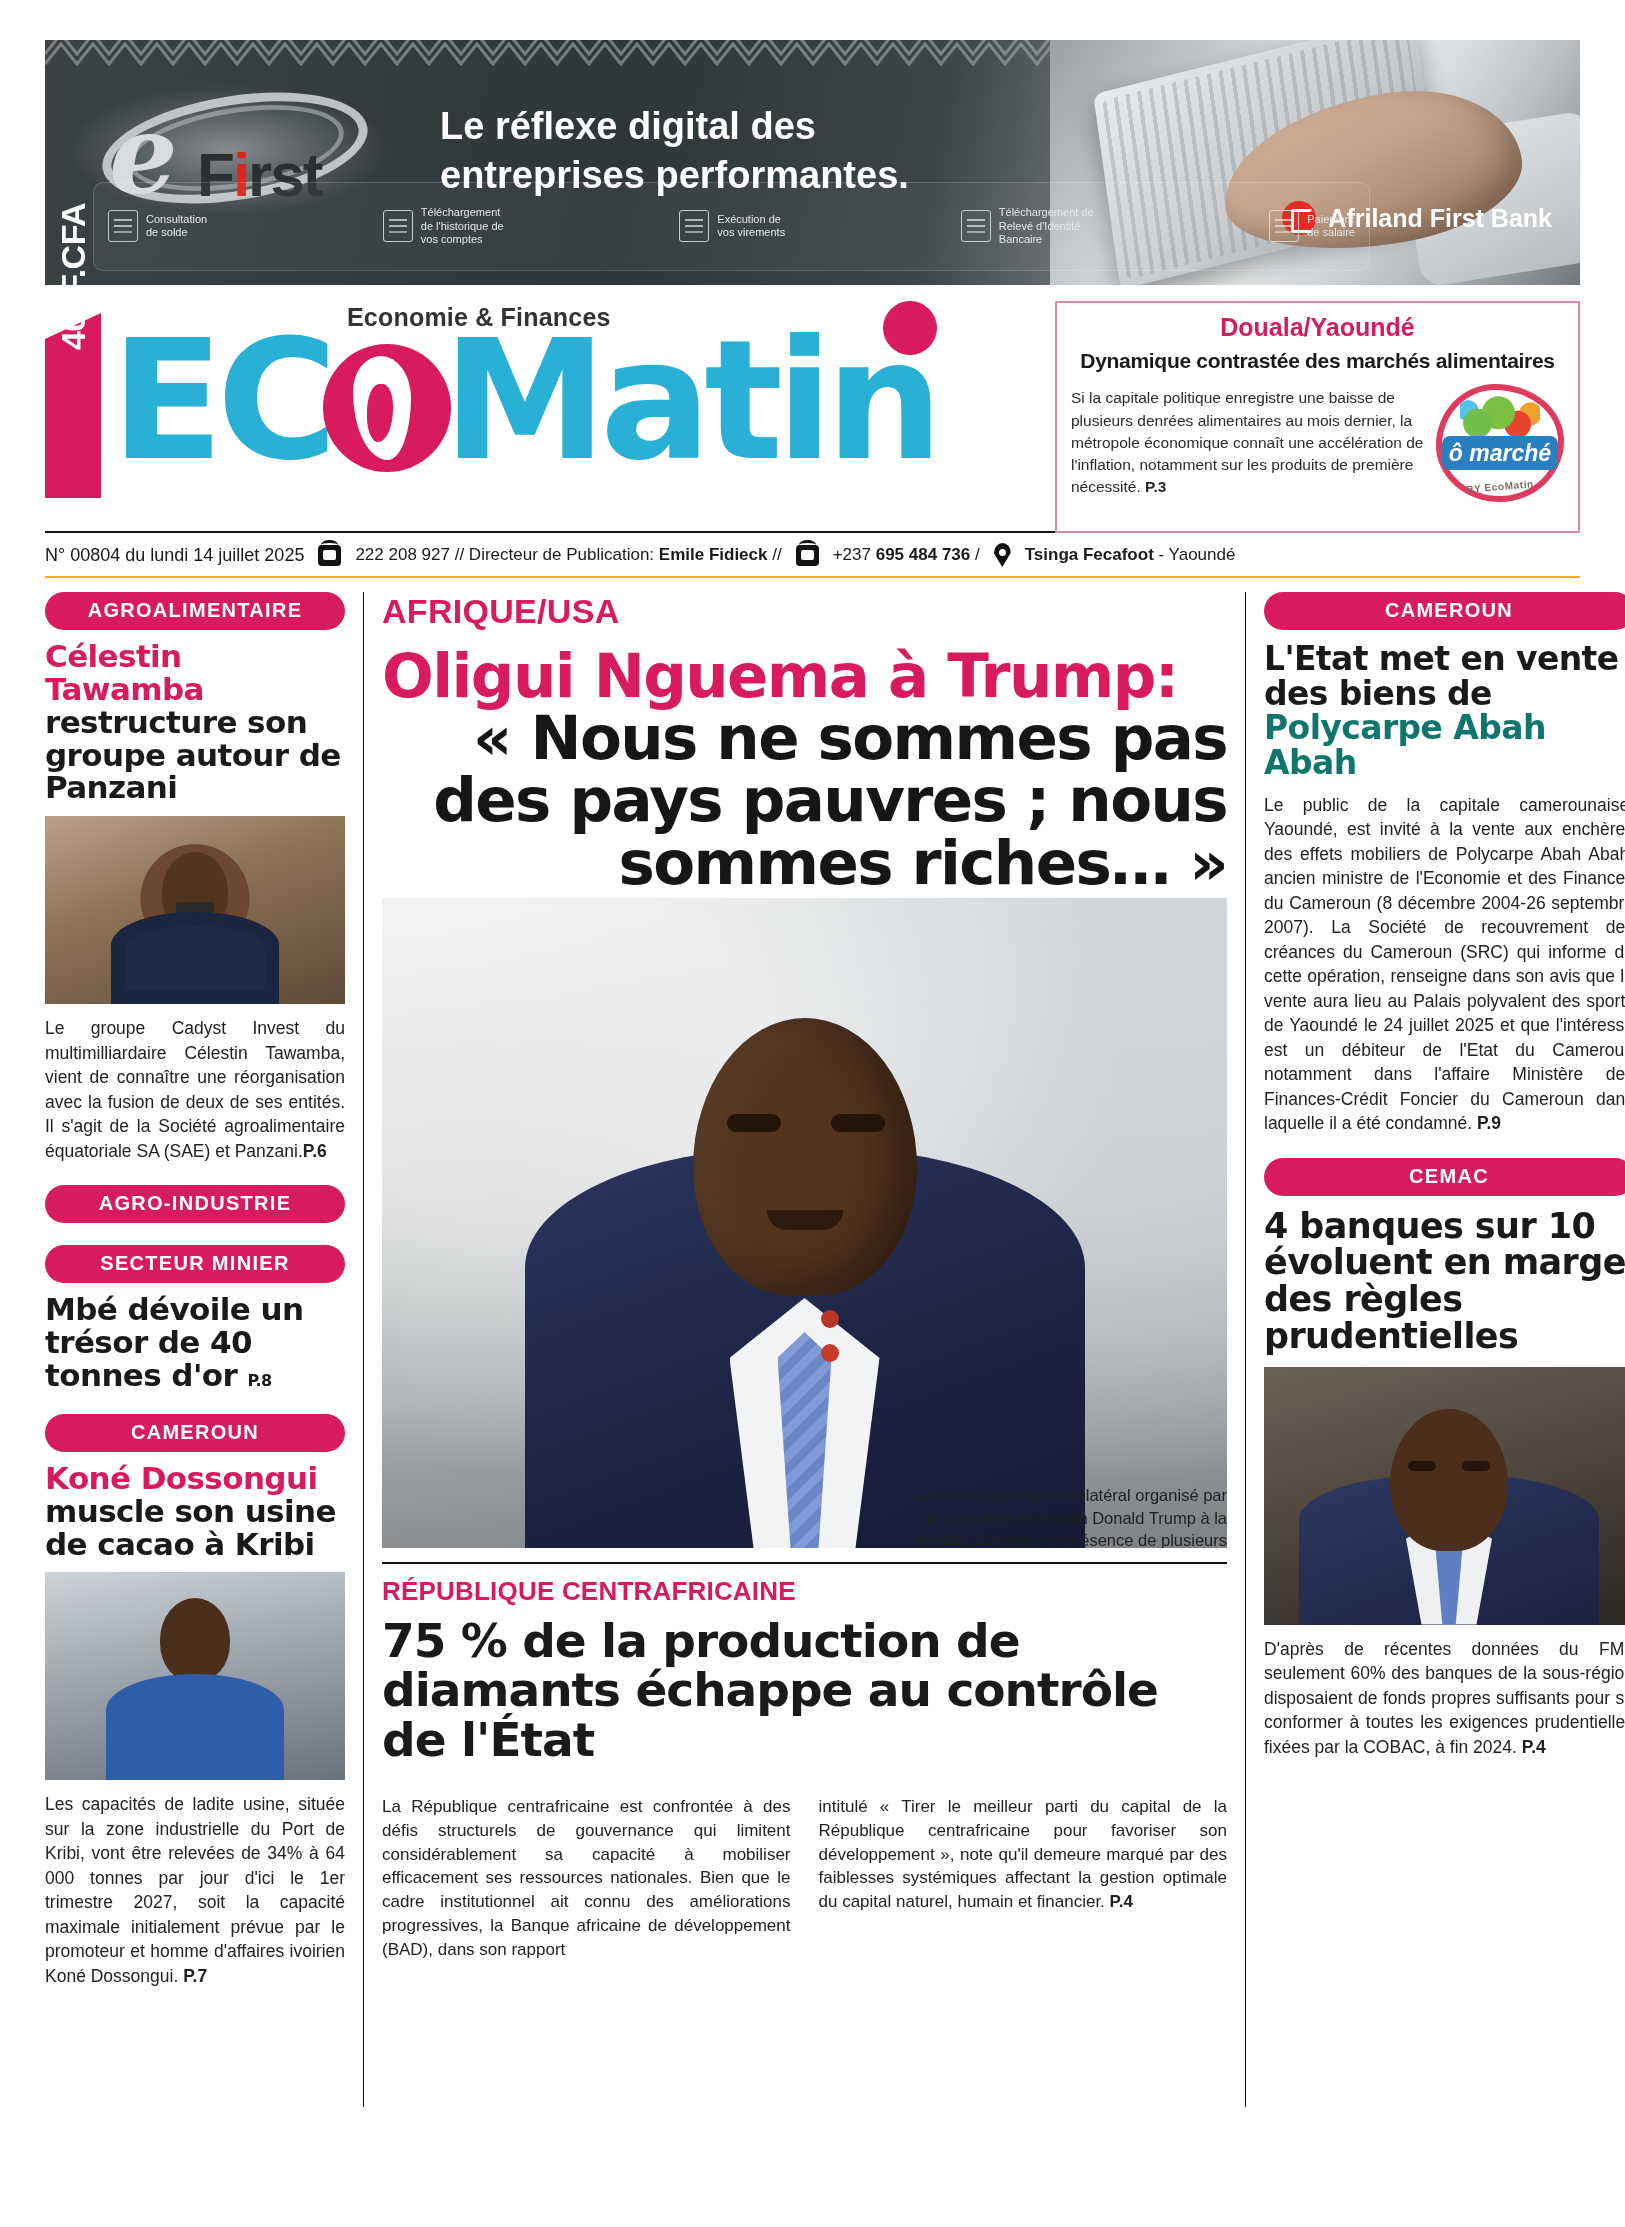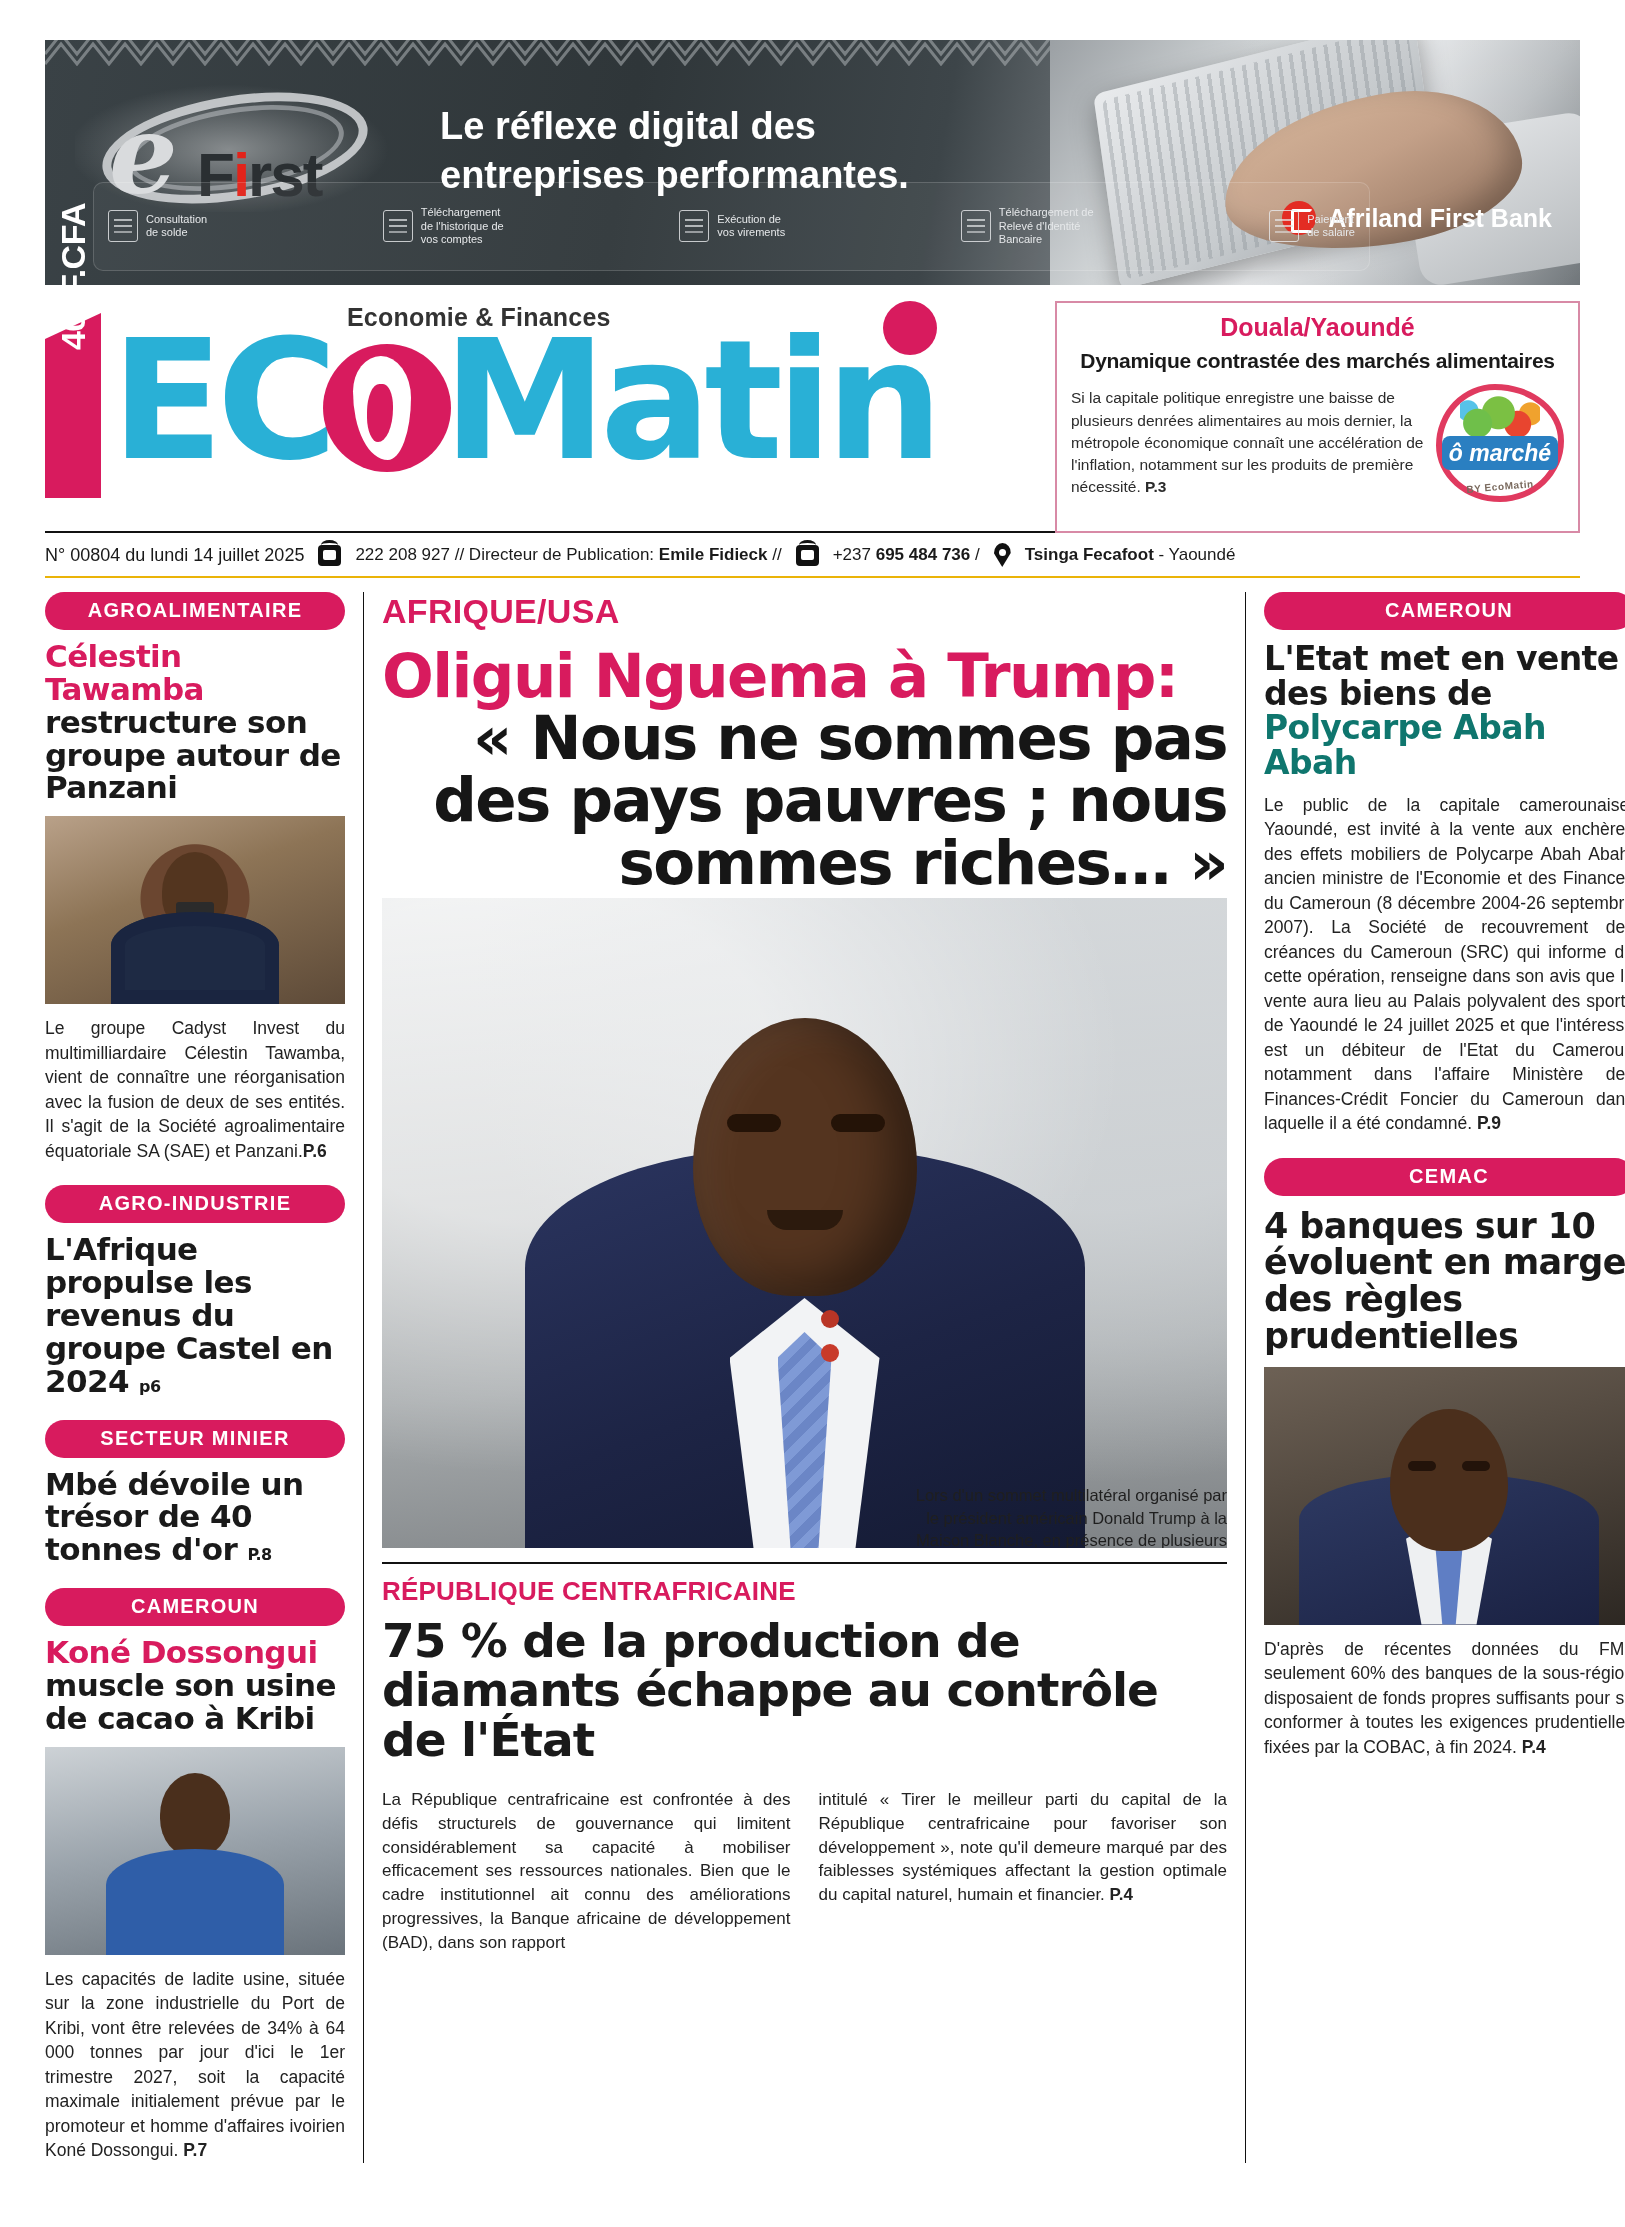--- a/index.html
+++ b/index.html
@@ -346,21 +346,21 @@
     font-size:16.5px; line-height:1.38; text-align:right; color:#1f1f1f;
   }
 
   .hrule { border-top:2px solid #111; margin-top:14px; }
   .rca-kicker { color:#d81b5e; font-size:26px; font-weight:700; margin-top:12px; letter-spacing:.2px;}
   .rca-hl {
     font-size:47px; line-height:1.05; font-weight:800; letter-spacing:-1px;
     margin-top:9px; font-family:"DejaVu Sans", sans-serif;
   }
   .rca-cols { display:grid; grid-template-columns:1fr 1fr; gap:0 28px; margin-top:16px; }
-  .rca-cols .body-txt { margin-top:8px; font-size:17px; }
+  .rca-cols .body-txt { margin-top:15px; font-size:17px; }
 
   
   .r-hl {
     font-size:33px; line-height:1.05; font-weight:800; margin-top:12px;
     letter-spacing:-.6px; font-family:"DejaVu Sans", sans-serif;
   }
   .r-hl .pink { color:#0f766e; }
   .r-hl.big { font-size:35px; }
   .photo.p3 { height:258px;
     background: linear-gradient(165deg,#6d6155 0%,#4c433a 52%,#2c2722 100%);
@@ -523,23 +523,20 @@
         <div class="photo p1">
             <div class="face"></div>
           </div>
         <div class="body-txt"><span>Le groupe Cadyst Invest du multimilliardaire Célestin Tawamba, vient de connaître une réorganisation avec la fusion de deux de ses entités. Il s'agit de la Société agroalimentaire équatoriale SA (SAE) et Panzani.</span><b>P.6</b></div>
       </div>
 
       <div class="gap22"></div>
 
       <div>
         <div class="tag">AGRO-INDUSTRIE</div>
-        <h2 class="hl">
-          <span>L'Afrique propulse les revenus du groupe Castel en 2024</span> <span class="pg">p6</span>
-        </h2>
       </div>
 
       <div class="gap22"></div>
 
       <div>
         <div class="tag">SECTEUR MINIER</div>
         <h2 class="hl">
           <span>Mbé dévoile un trésor de 40 tonnes d'or</span> <span class="pg">P.8</span>
         </h2>
       </div>

